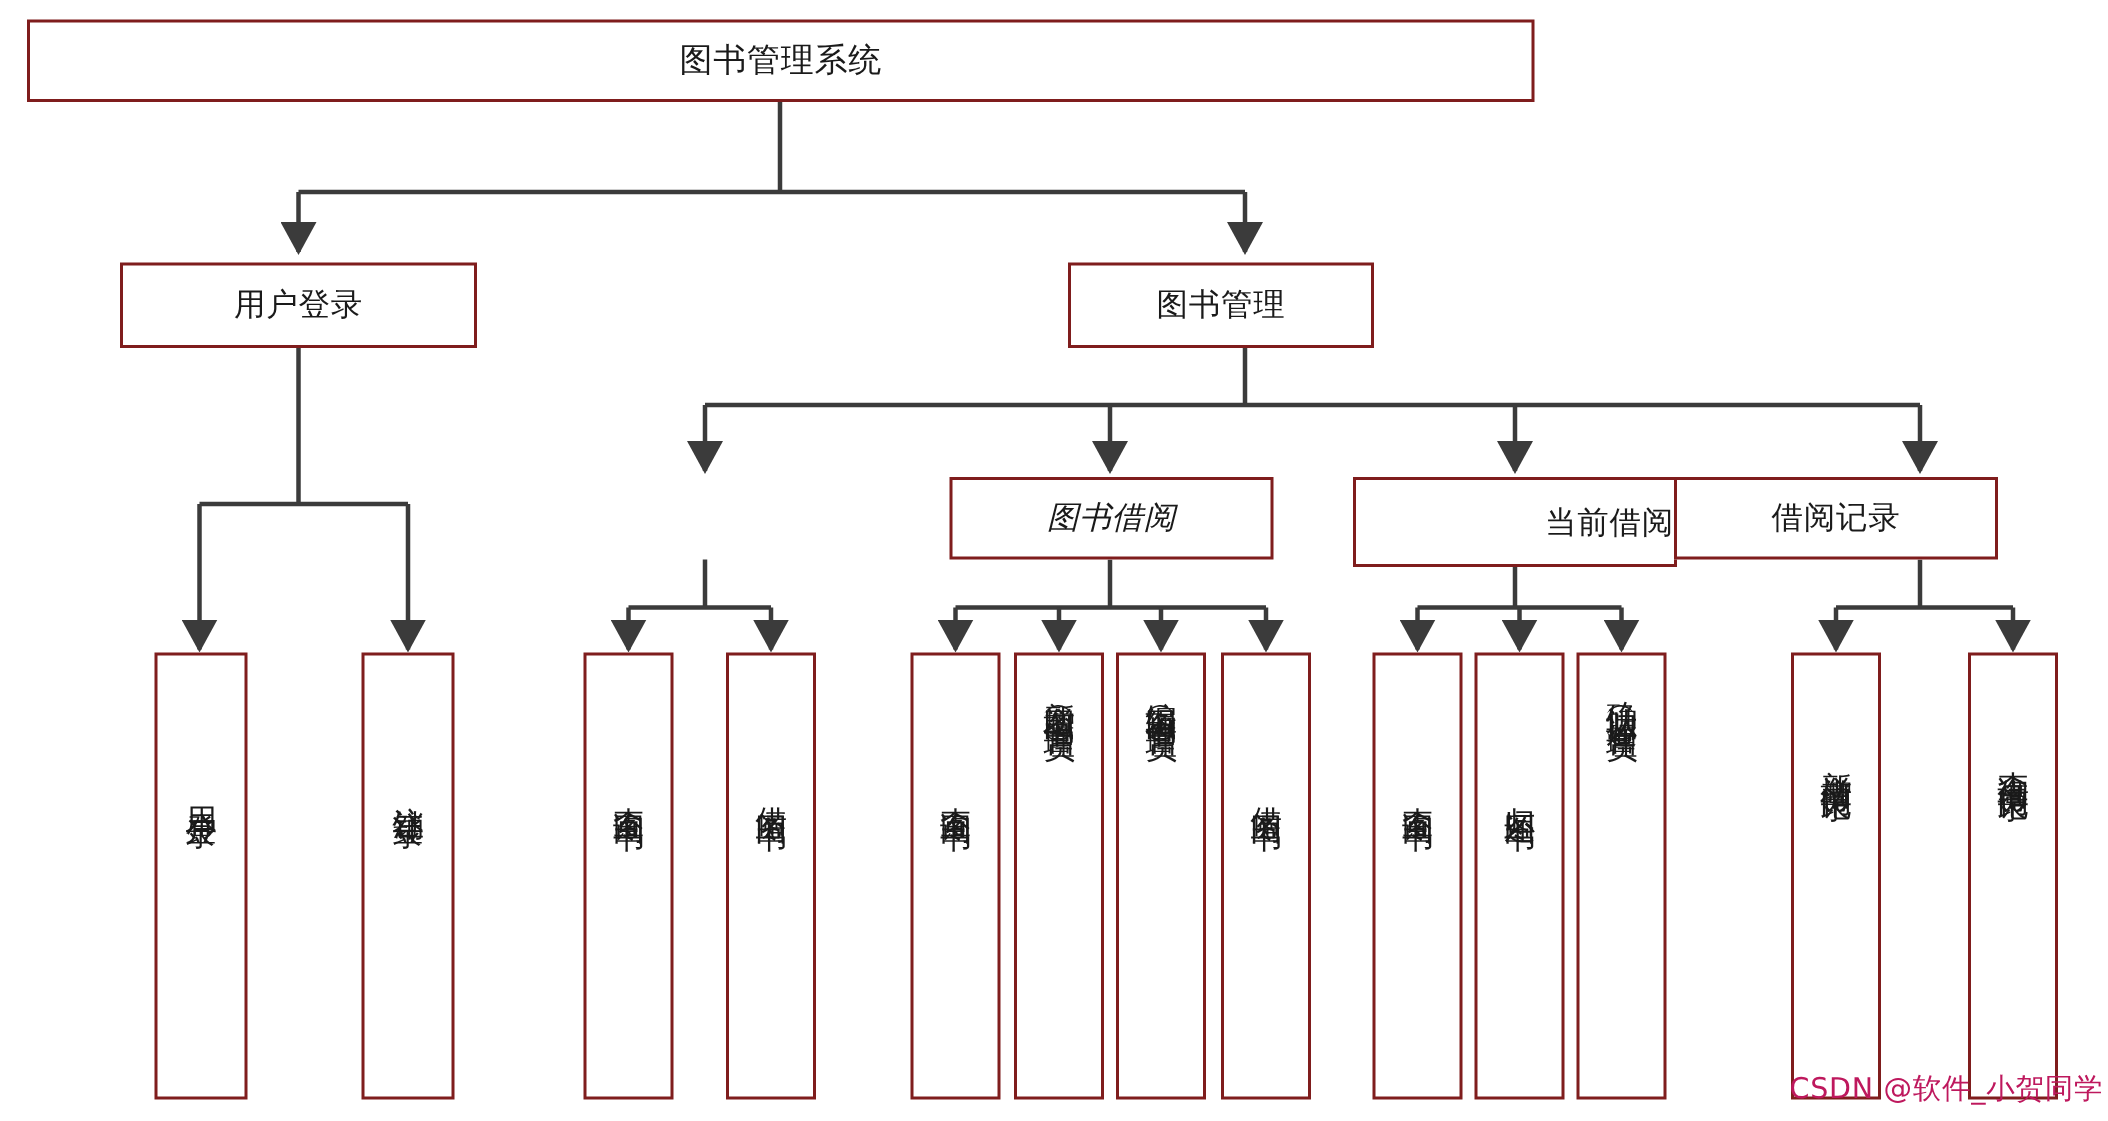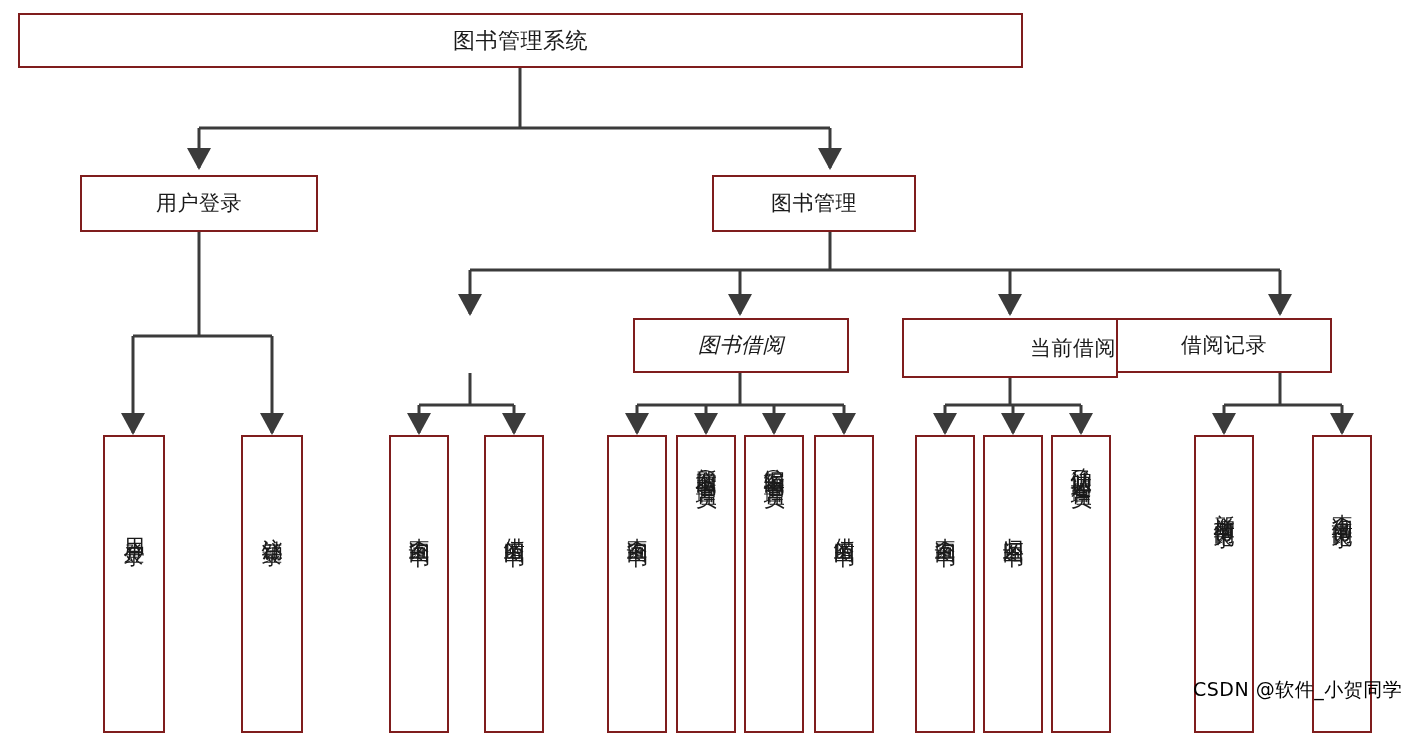--- a/index.html
+++ b/index.html
@@ -52,23 +52,23 @@
     line-height: 1.45;
     letter-spacing: 3px;
     white-space: nowrap;
   }
   .node.vertical.short { padding-top: 84px; }
   .node.vertical.mid   { padding-top: 60px; }
   .node.vertical.tall  { padding-top: 14px; }
   .watermark {
     position: absolute;
     left: 1193px;
-    top: 677px;
+    top: 713px;
     font-size: 19px;
-    color: #000000;
+    color: #be185d;
     white-space: nowrap;
     letter-spacing: 0.5px;
   }
 </style>
 </head>
 <body>
 
 <div id="canvas">
 
   <svg id="edges" viewBox="0 0 1405 747" xmlns="http://www.w3.org/2000/svg">

